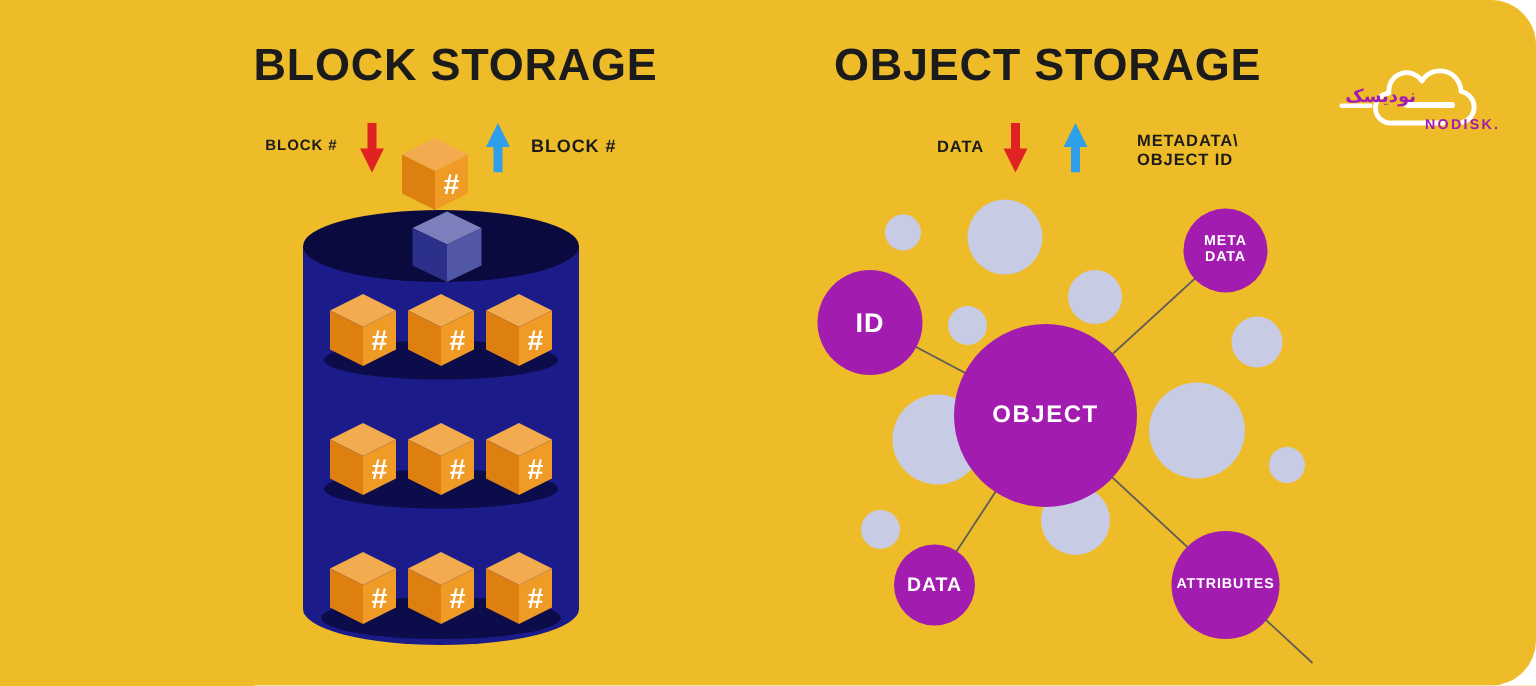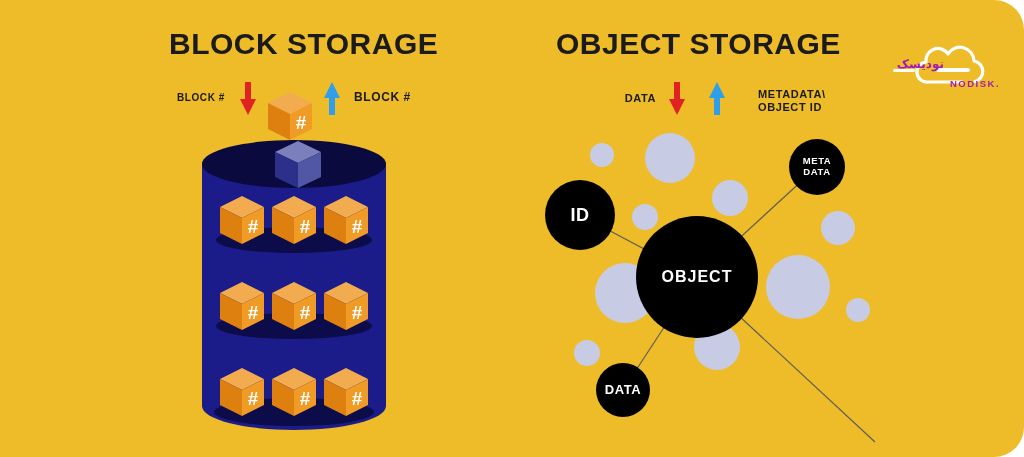--- a/index.html
+++ b/index.html
@@ -1,20 +1,20 @@
 <!DOCTYPE html>
 <html><head>
 <meta charset="utf-8">
 <style>
   html,body{margin:0;padding:0;background:#ffffff;font-family:"Liberation Sans","DejaVu Sans",sans-serif;}
   .card{position:relative;width:1024px;height:457px;background:#EEBC28;border-radius:0 30px 30px 0;overflow:hidden;}
   .abs{position:absolute;}
   .title{font-size:30px;font-weight:800;color:#1B1B1B;text-align:left;letter-spacing:.5px;white-space:nowrap;}
   .small-label{font-weight:800;color:#1B1B1B;letter-spacing:.6px;white-space:nowrap;}
-  .node{position:absolute;border-radius:50%;background:#000000;color:#FFFFFF;display:flex;flex-direction:column;align-items:center;justify-content:center;font-weight:800;text-align:center;letter-spacing:.6px;line-height:1.15;}
+  .node{position:absolute;border-radius:50%;background:#a21caf;color:#FFFFFF;display:flex;flex-direction:column;align-items:center;justify-content:center;font-weight:800;text-align:center;letter-spacing:.6px;line-height:1.15;}
   .decor{position:absolute;border-radius:50%;background:#C8CBE4;}
   .logo{color:#a21caf;}
   .logo-dash{position:absolute;background:#FFFFFF;border-radius:2px;}
   svg text{font-family:"Liberation Sans","DejaVu Sans",sans-serif;}
 </style>
 </head>
 <body>
 
 <div class="card">
 
@@ -110,20 +110,21 @@
 
     <div class="node" style="left:259px;top:9px;width:56px;height:56px;font-size:9.5px;">
       <div>META</div>
       <div>DATA</div>
     </div>
 
     <div class="node" style="left:106px;top:86px;width:122px;height:122px;font-size:16px;letter-spacing:1px;">OBJECT</div>
 
     <div class="node" style="left:66px;top:233px;width:54px;height:54px;font-size:13px;">DATA</div>
 
+    <div class="node" style="left:251px;top:224px;width:72px;height:72px;font-size:9.5px;">ATTRIBUTES</div>
   </div>
 
   <div class="abs logo" style="left:888px;top:38px;width:132px;height:60px;">
     <svg class="abs" style="left:22px;top:2px;" width="78" height="50">
       <path d="M18,42 h34 M18,42 a10,10 0 0 1 -2,-20 a12,12 0 0 1 22,-8 a14,14 0 0 1 26,7 a10.5,10.5 0 0 1 1,20.5" fill="none" stroke="#FFFFFF" stroke-width="3.2" stroke-linecap="round" stroke-linejoin="round"></path>
     </svg>
     <div class="logo-dash" style="left:5px;top:31px;width:22px;height:3px;"></div>
     <div class="logo-dash" style="left:48px;top:30px;width:34px;height:4px;"></div>
     <div class="abs" style="left:12px;top:19px;width:44px;font-size:12px;font-weight:bold;text-align:left;direction:rtl;">نودیسک</div>
     <div class="abs" style="left:14px;top:40px;font-size:9.5px;font-weight:bold;letter-spacing:1.5px;padding-left:48px;">NODISK.</div>

